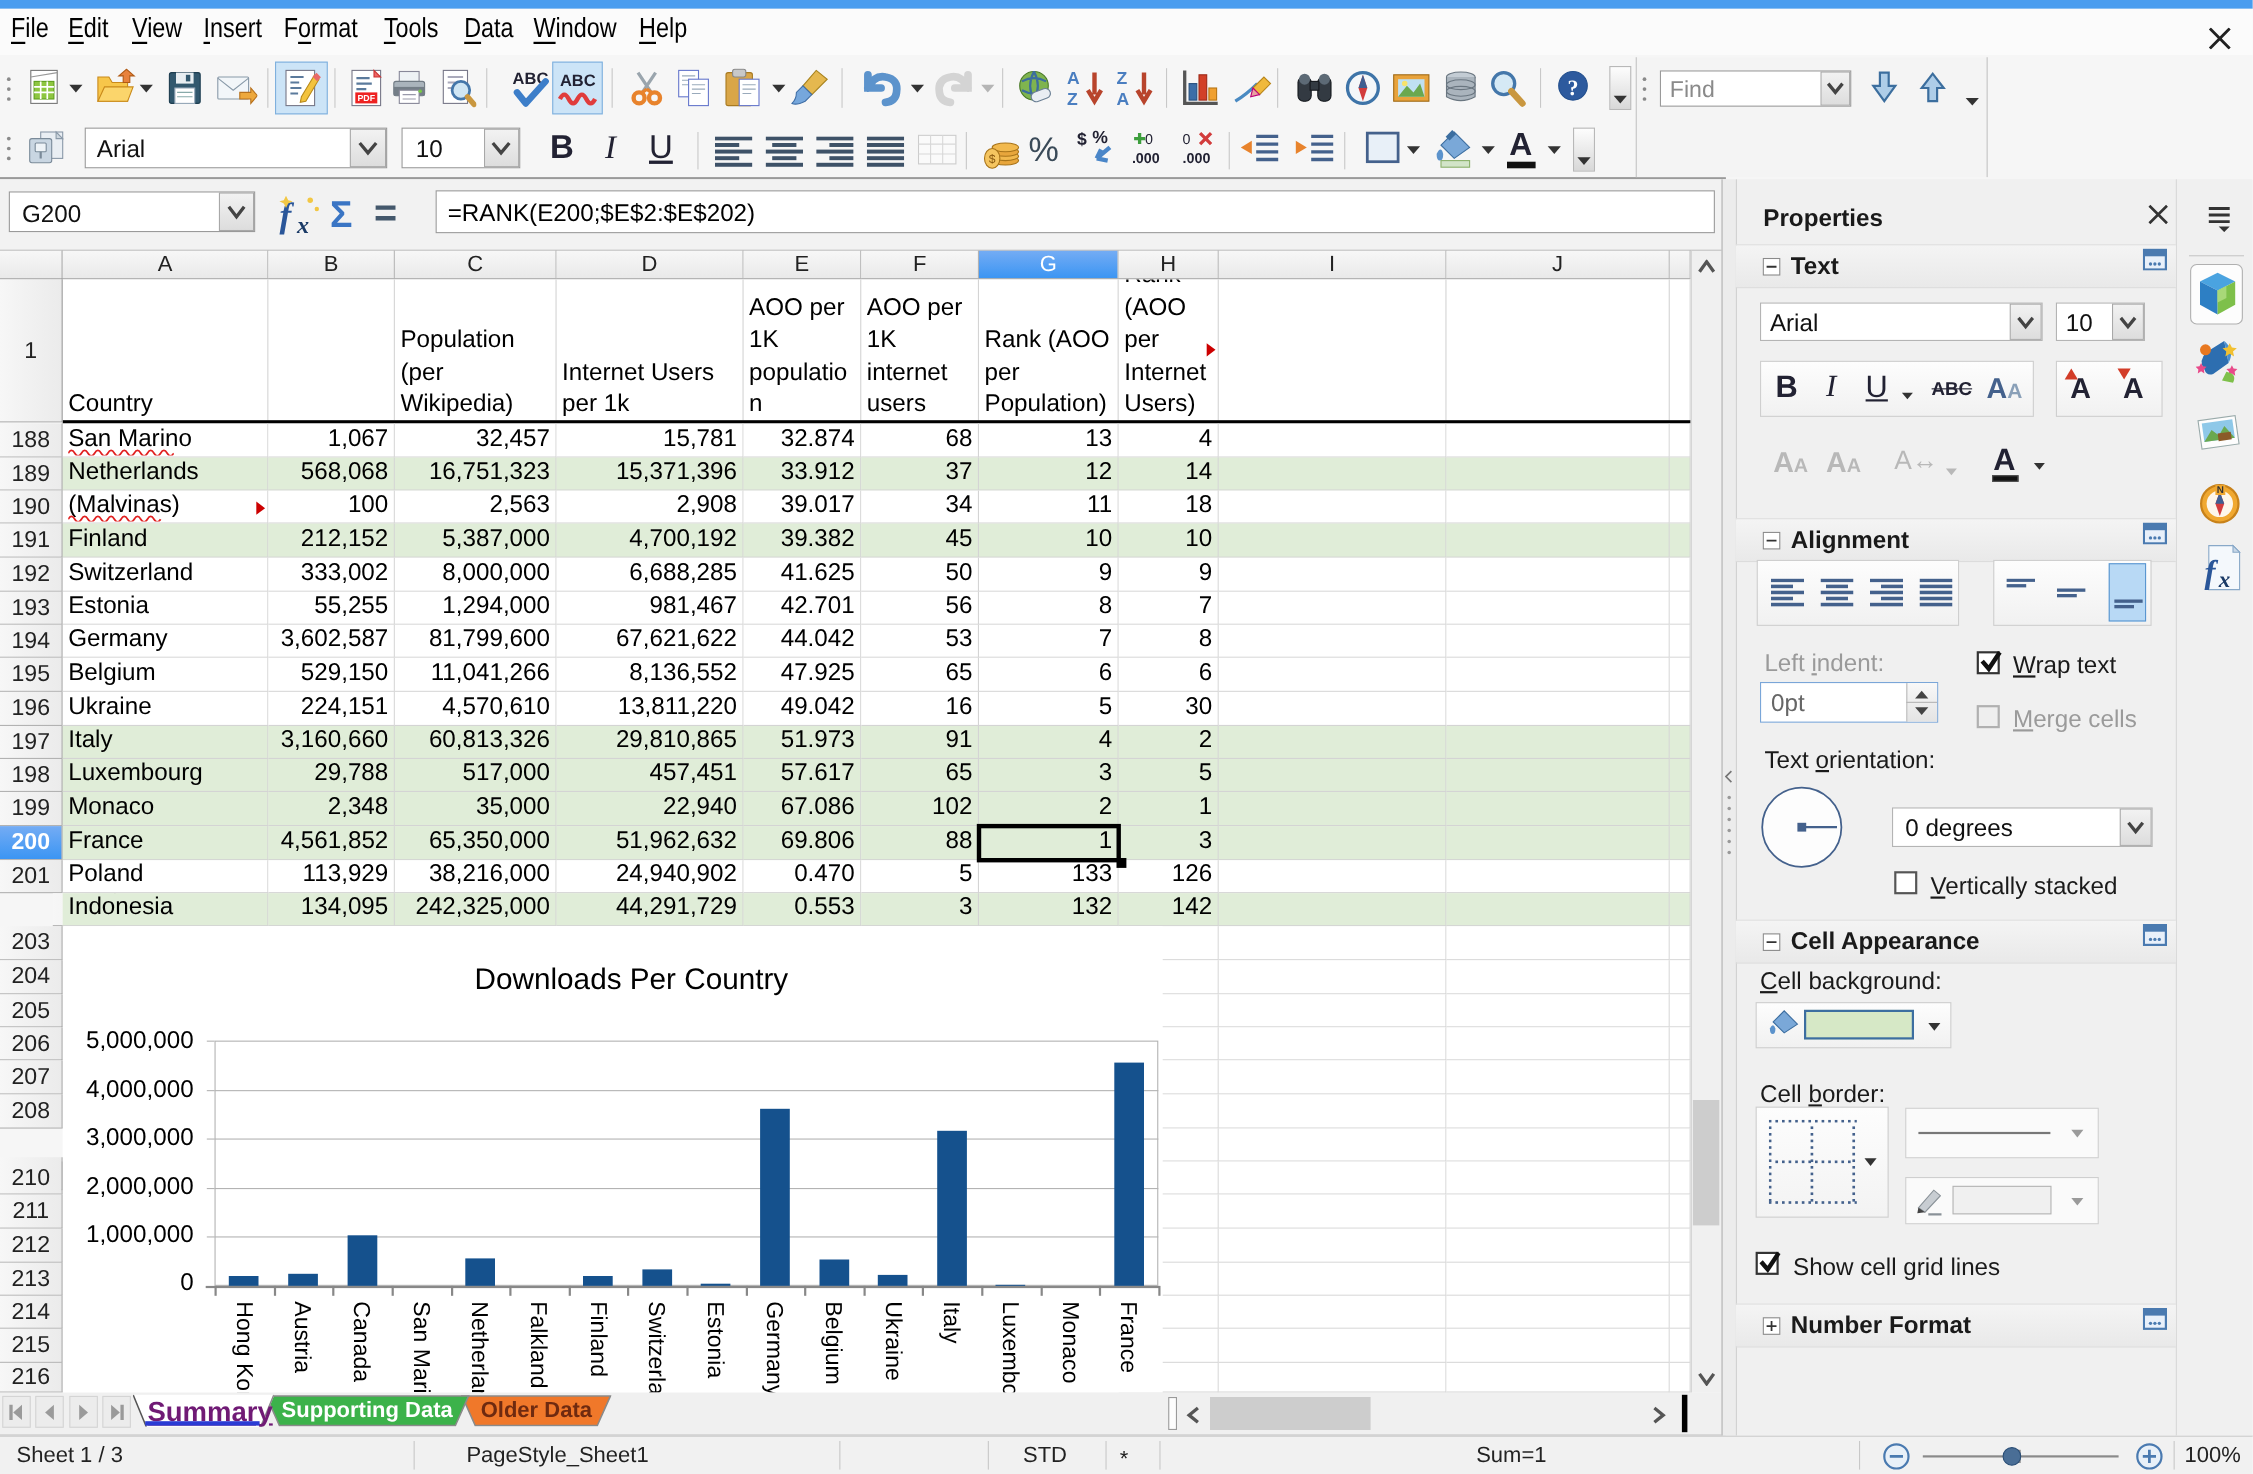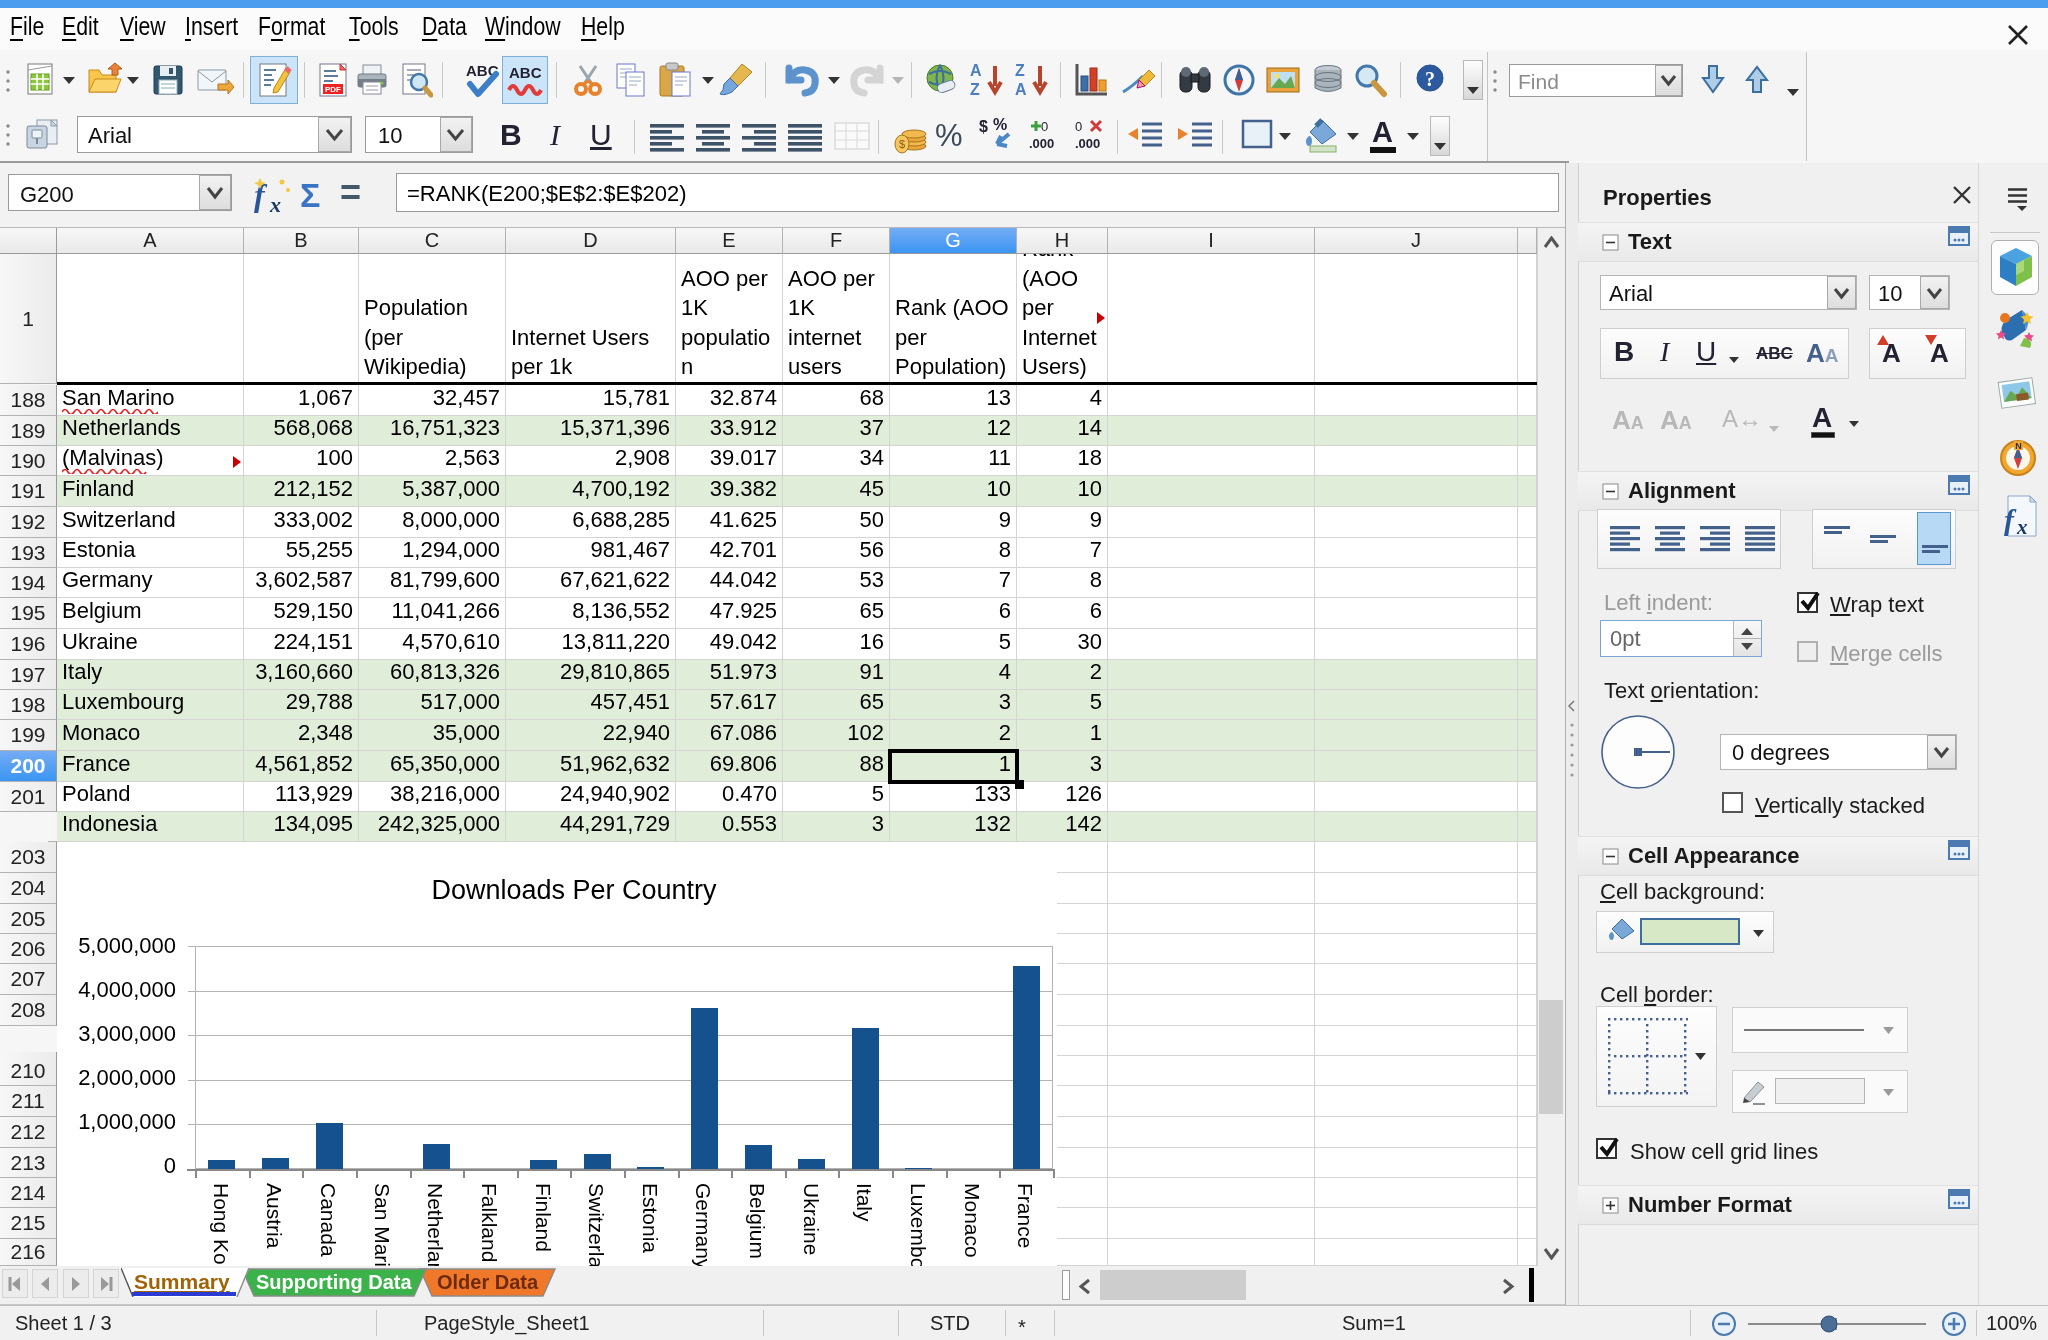--- a/index.html
+++ b/index.html
@@ -396,20 +396,23 @@
 <div class="abs" style="left:505px;top:254px;width:1px;height:128px;background:#d4d4d4;"></div>
 <div class="abs" style="left:675px;top:254px;width:1px;height:128px;background:#d4d4d4;"></div>
 <div class="abs" style="left:782px;top:254px;width:1px;height:128px;background:#d4d4d4;"></div>
 <div class="abs" style="left:889px;top:254px;width:1px;height:128px;background:#d4d4d4;"></div>
 <div class="abs" style="left:1016px;top:254px;width:1px;height:128px;background:#d4d4d4;"></div>
 <div class="abs" style="left:1107px;top:254px;width:1px;height:128px;background:#d4d4d4;"></div>
 <div class="abs" style="left:1314px;top:254px;width:1px;height:128px;background:#d4d4d4;"></div>
 <div class="abs" style="left:1517px;top:254px;width:1px;height:128px;background:#d4d4d4;"></div>
 <div class="abs" style="left:1536px;top:254px;width:1px;height:128px;background:#d4d4d4;"></div>
 <div class="abs" style="left:57px;top:382px;width:1480px;height:3px;background:#000;"></div>
+<div class="abs" style="left:62px;top:254px;width:179px;height:128px;overflow:hidden;">
+      <div style="position:absolute;left:0;bottom:2.0px;font-size:22px;color:#000;white-space:nowrap;">Country</div>
+    </div>
 <div class="abs" style="left:364px;top:254px;width:139px;height:128px;overflow:hidden;">
       <div style="position:absolute;left:0;bottom:61.0px;font-size:22px;color:#000;white-space:nowrap;">Population</div>
       <div style="position:absolute;left:0;bottom:31.5px;font-size:22px;color:#000;white-space:nowrap;">(per</div>
       <div style="position:absolute;left:0;bottom:2.0px;font-size:22px;color:#000;white-space:nowrap;">Wikipedia)</div>
     </div>
 <div class="abs" style="left:511px;top:254px;width:162px;height:128px;overflow:hidden;">
       <div style="position:absolute;left:0;bottom:31.5px;font-size:22px;color:#000;white-space:nowrap;">Internet Users</div>
       <div style="position:absolute;left:0;bottom:2.0px;font-size:22px;color:#000;white-space:nowrap;">per 1k</div>
     </div>
 <div class="abs" style="left:681px;top:254px;width:99px;height:128px;overflow:hidden;">
@@ -817,21 +820,21 @@
       <polygon points="1,1 136,1 124,28 13,28" fill="#f0782a" stroke="#8a8a8a" stroke-width="1.4"></polygon>
     </svg>
 <svg class="abs" style="left:241px;top:1268px;z-index:4;" width="186" height="29">
       <polygon points="1,1 185,1 173,28 13,28" fill="#3cb24a" stroke="#8a8a8a" stroke-width="1.4"></polygon>
     </svg>
 <svg class="abs" style="left:121px;top:1268px;z-index:5;" width="128" height="29">
       <polygon points="0,0 128,0 116,29 12,29" fill="#ffffff" stroke="#ffffff"></polygon>
       <path d="M0 0 L12 29" stroke="#555" stroke-width="1.4"></path>
       <path d="M128 0 L116 29" stroke="#8a8a8a" stroke-width="1.4"></path>
     </svg>
-<div class="abs" style="left:134px;top:1270px;font-size:21px;font-weight:bold;color:#a16207;z-index:6;"><u>Summary</u></div>
+<div class="abs" style="left:134px;top:1270px;font-size:25px;font-weight:bold;color:#701a75;z-index:6;"><u>Summary</u></div>
 <div class="abs" style="left:132px;top:1292px;width:104px;height:4px;background:#2a3bd4;z-index:6;"></div>
 <div class="abs" style="left:256px;top:1271px;font-size:20px;font-weight:bold;color:#fff;z-index:6;">Supporting Data</div>
 <div class="abs" style="left:437px;top:1271px;font-size:20px;font-weight:bold;color:#6e2a10;z-index:6;">Older Data</div>
 <div class="abs" style="left:1062px;top:1270px;width:8px;height:30px;background:#fdfdfd;border:1px solid #9a9a9a;"></div>
 <svg class="abs" style="left:1078px;top:1278px;" width="13" height="17">
       <path d="M11 2 L3 8.5 L11 15" fill="none" stroke="#555" stroke-width="3"></path>
     </svg>
 <div class="abs" style="left:1100px;top:1270px;width:146px;height:30px;background:#cdcdcd;"></div>
 <svg class="abs" style="left:1502px;top:1278px;" width="13" height="17">
       <path d="M2 2 L10 8.5 L2 15" fill="none" stroke="#555" stroke-width="3"></path>

